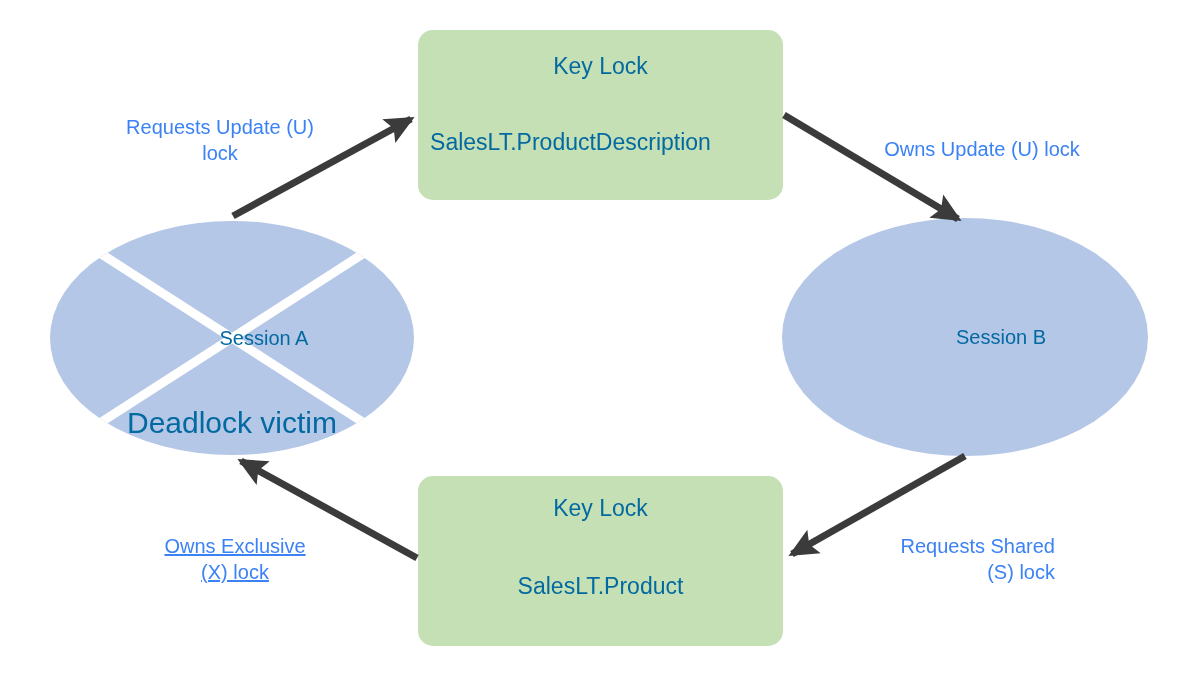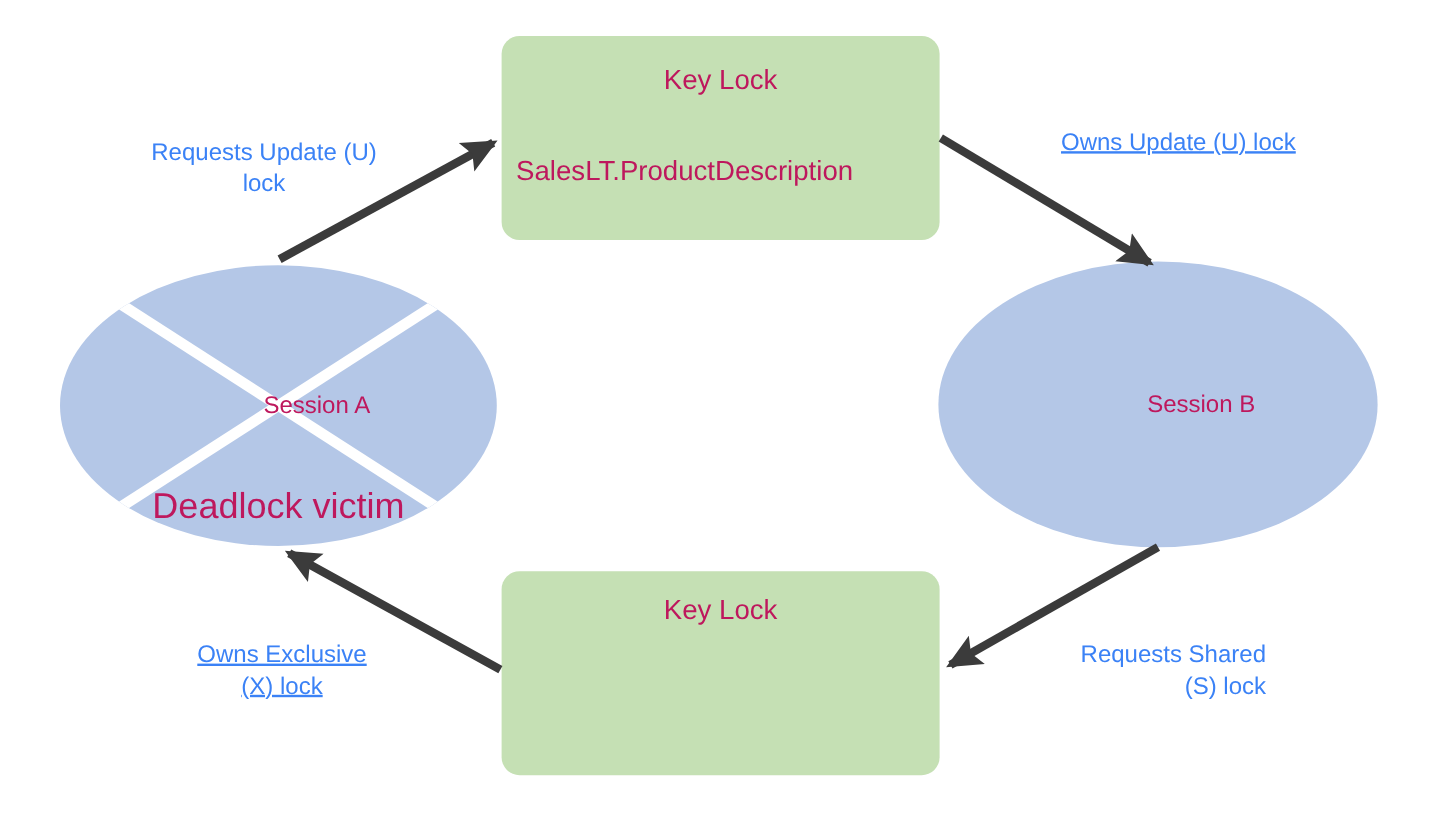--- a/index.html
+++ b/index.html
@@ -22,21 +22,21 @@
   #diagram-svg {
     position: absolute;
     top: 0;
     left: 0;
     width: 1200px;
     height: 678px;
   }
   .node-label {
     position: absolute;
     text-align: center;
-    color: #be185d;
+    color: #0369a1;
     line-height: 1.25;
     white-space: pre-line;
     pointer-events: none;
   }
   .box-title {
     font-size: 23px;
   }
   .box-sub {
     font-size: 23px;
   }
@@ -89,30 +89,31 @@
 
     <line x1="965" y1="456" x2="792" y2="554" stroke="#3B3B3B" stroke-width="7" marker-end="url(#arrowhead)"></line>
 
     <line x1="417" y1="558" x2="241" y2="461" stroke="#3B3B3B" stroke-width="7" marker-end="url(#arrowhead)"></line>
   </svg>
 
   <div class="node-label box-title" style="left:418px; top:52px; width:365px;">Key Lock</div>
   <div class="node-label box-sub" style="left:418px; top:128px; width:305px;">SalesLT.ProductDescription</div>
 
   <div class="node-label box-title" style="left:418px; top:494px; width:365px;">Key Lock</div>
+  <div class="node-label box-sub" style="left:418px; top:572px; width:365px;">SalesLT.Product</div>
 
   <div class="node-label session-name" style="left:50px; top:326px; width:364px;padding-left:32px;">Session A</div>
   <div class="node-label victim-text" style="left:50px; top:404px; width:364px;">Deadlock victim</div>
 
   <div class="node-label session-name" style="left:782px; top:325px; width:366px;padding-left:36px;">Session B</div>
 
   <div class="edge-label" style="left:92px; top:114px; width:256px;">Requests Update (U)
 lock</div>
 
-  <div class="edge-label" style="left:852px; top:106px; width:260px;text-decoration:underline;">Owns Update (U) lock</div>
+  <div class="edge-label" style="left:852px; top:136px; width:260px;">Owns Update (U) lock</div>
 
   <div class="edge-label" style="left:855px; top:533px; width:200px;text-align:right;">Requests Shared
 (S) lock</div>
 
   <div class="edge-label" style="left:135px; top:533px; width:200px;text-decoration:underline;">Owns Exclusive
 (X) lock</div>
 
 </div>
 
 </body></html>

